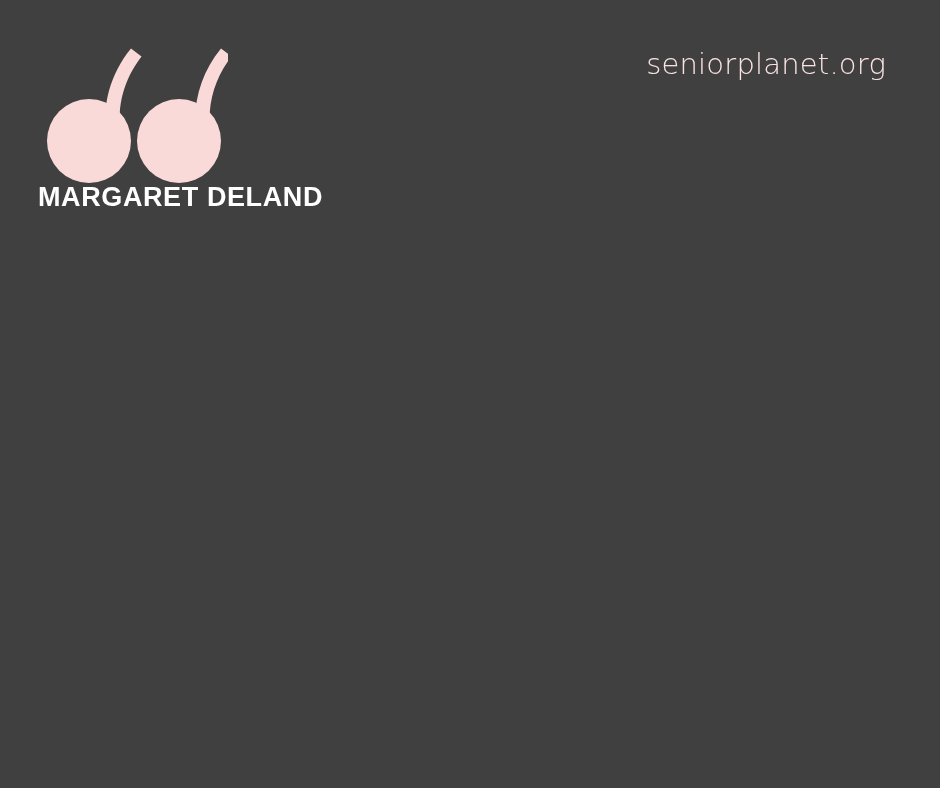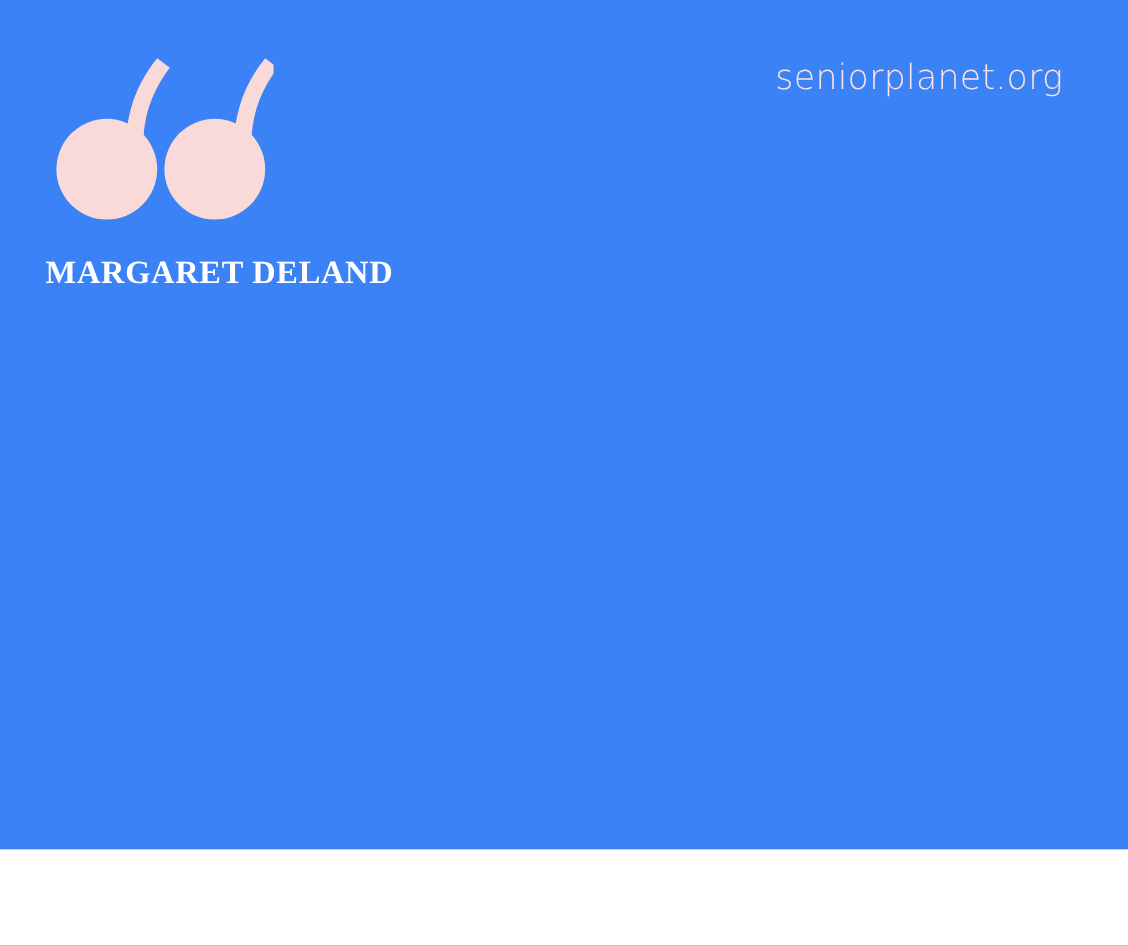--- a/index.html
+++ b/index.html
@@ -7,23 +7,23 @@
     padding: 0;
   }
   body {
     background: #ffffff;
     font-family: "Liberation Sans", sans-serif;
   }
 
   .poster {
     position: relative;
     width: 940px;
-    height: 708px;
+    height: 788px;
     overflow: hidden;
-    background: #3b82f6;
+    background: #404040;
   }
 
   
   .site-url {
     position: absolute;
     top: 50px;
     right: 54px;
     font-family: "DejaVu Sans", sans-serif;
     font-size: 29px;
     font-weight: 300;
@@ -44,22 +44,22 @@
   .quote-mark svg {
     display: block;
     width: 184px;
     height: 150px;
   }
 
   
   .author {
     position: absolute;
     left: 38px;
-    top: 212px;
-    font-family: Liberation Serif, serif;
+    top: 182px;
+    font-family: Liberation Sans, sans-serif;
     font-size: 27px;
     font-weight: 700;
     line-height: 1.15;
     letter-spacing: 0.6px;
     color: #ffffff;
     white-space: nowrap;
   }
 
   
   .quote-block {

